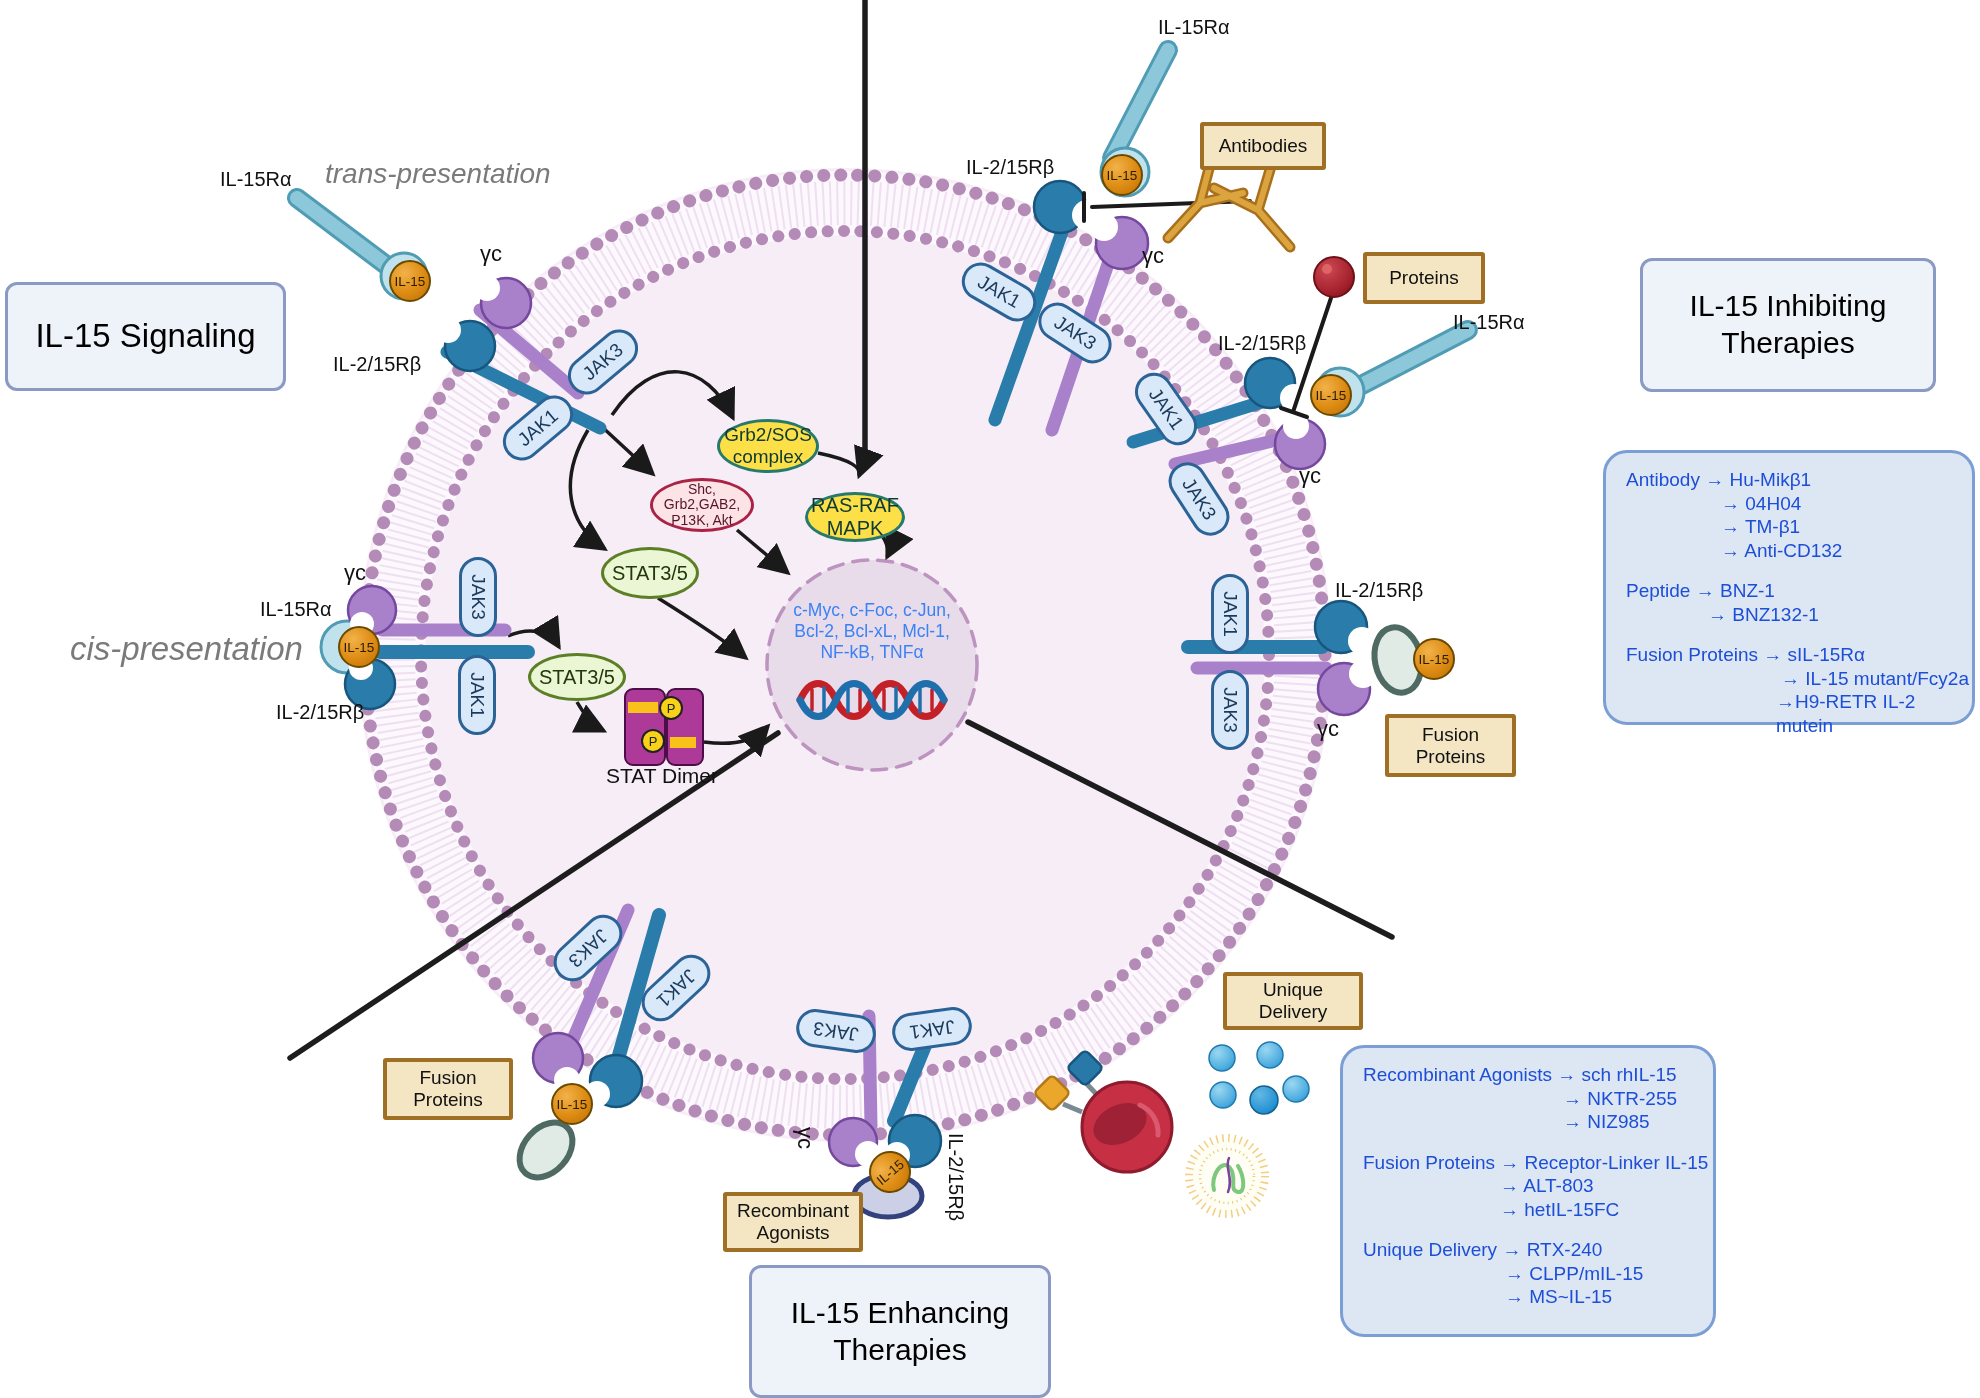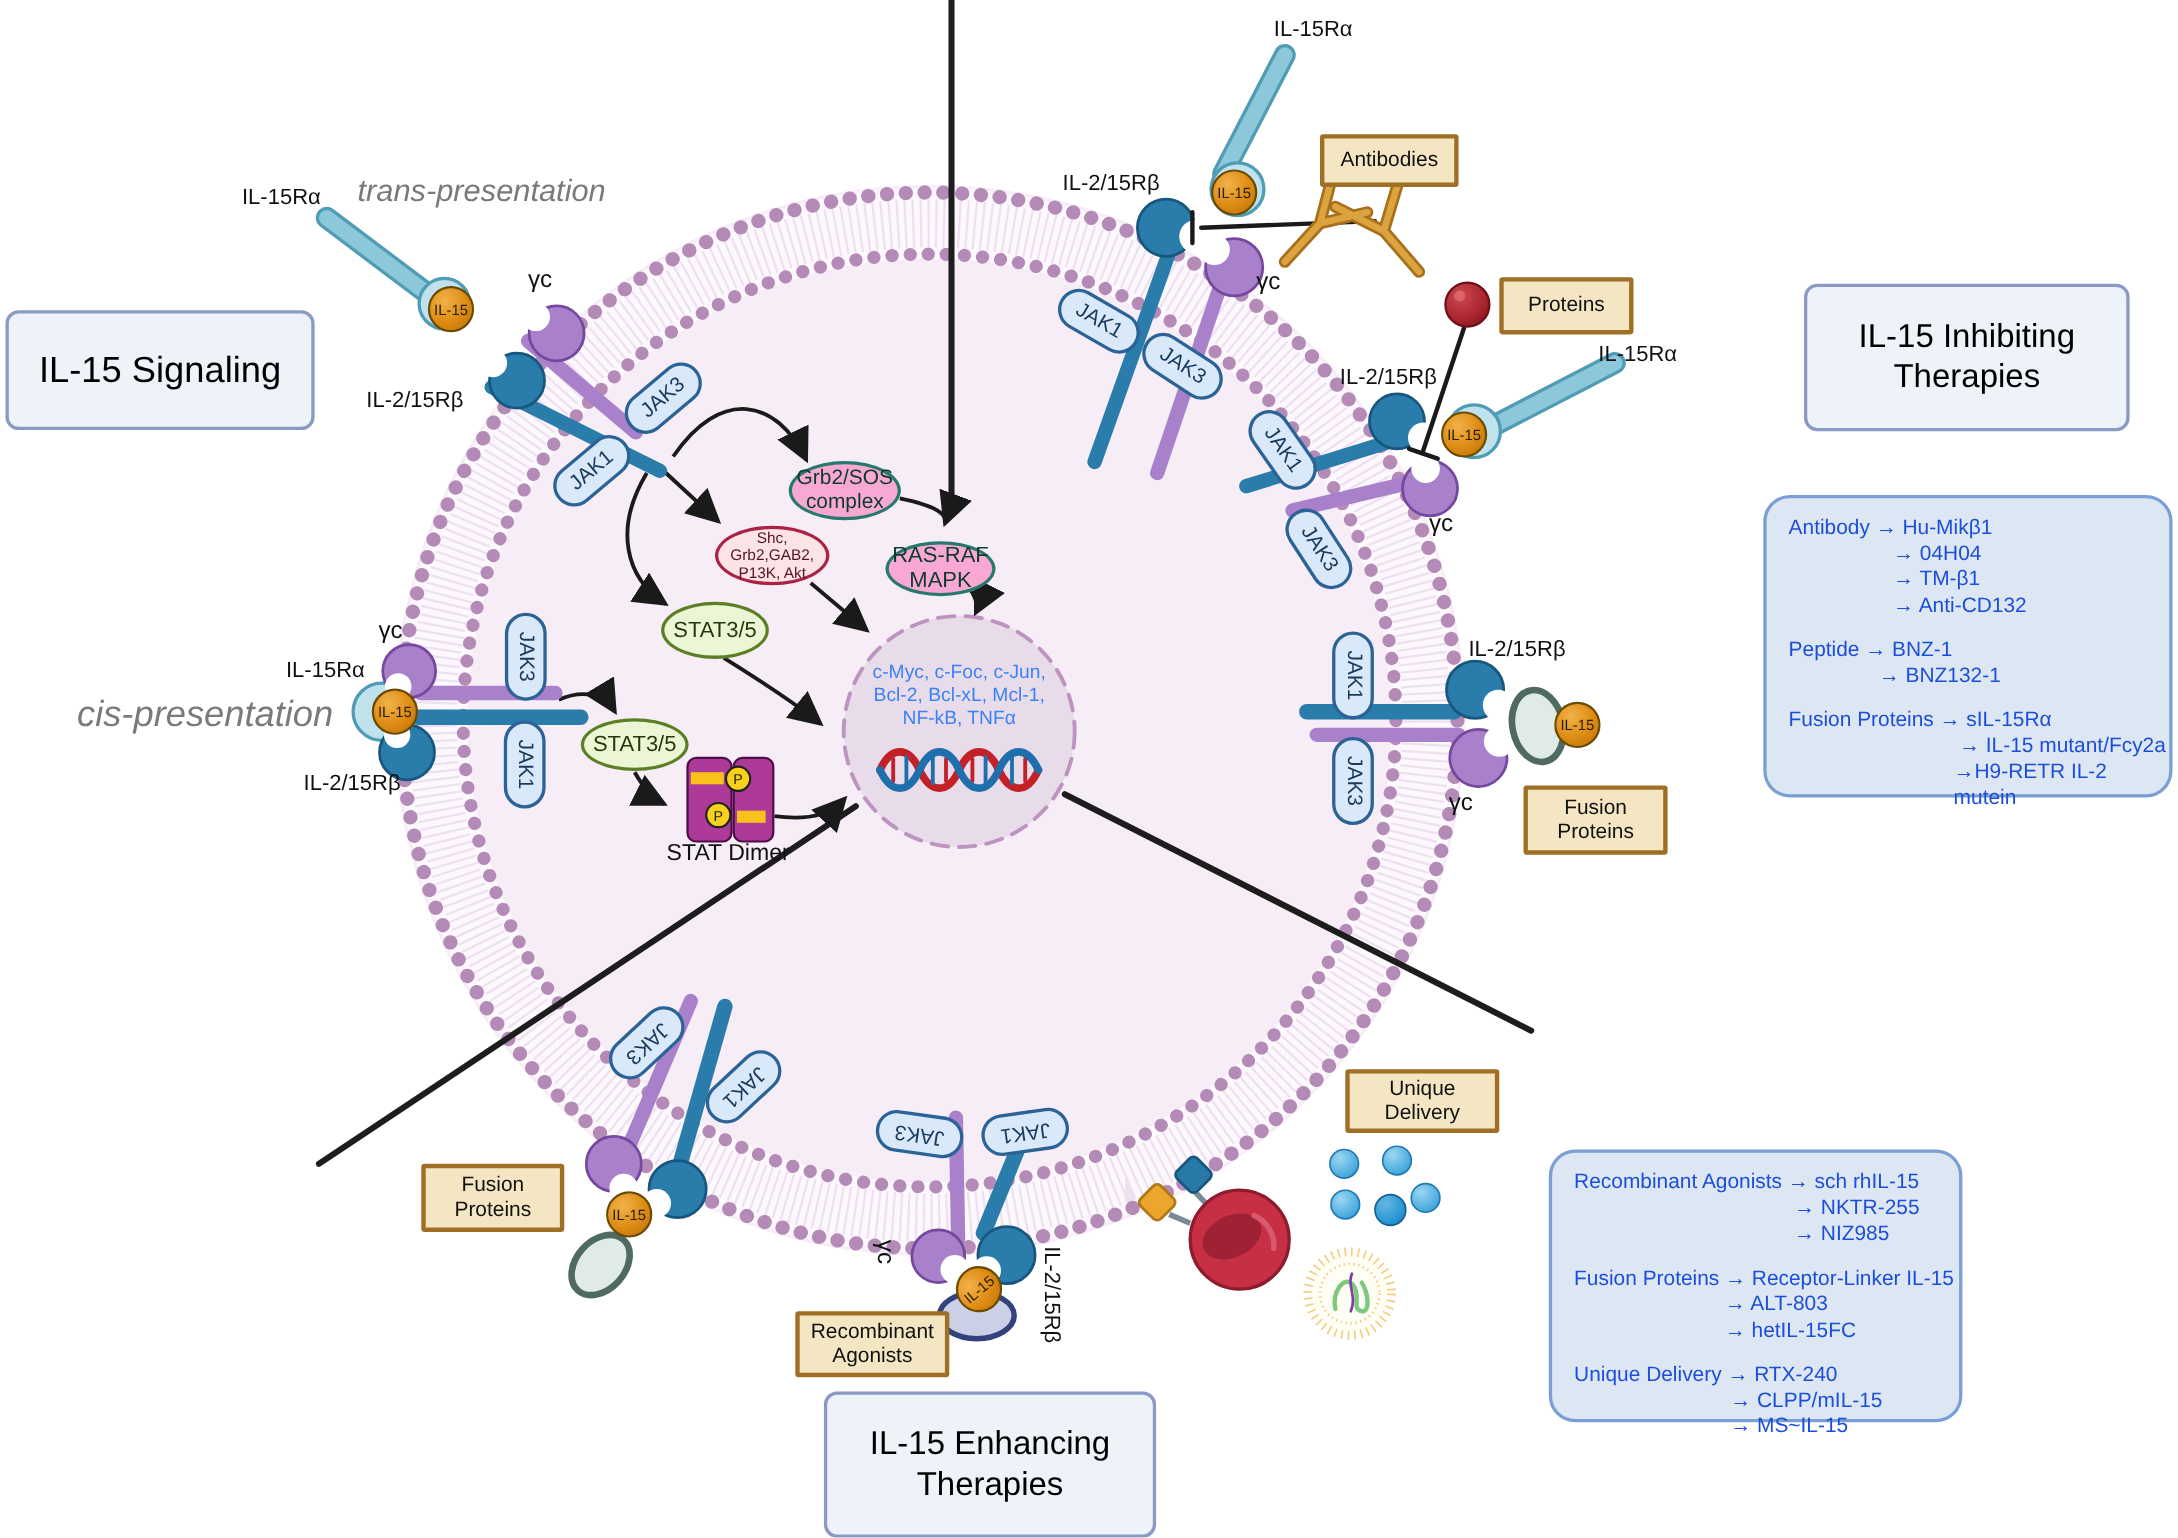--- a/index.html
+++ b/index.html
@@ -20,21 +20,21 @@
   .list-group{margin-bottom:17px;}
   .jak-pill{position:absolute;width:80px;height:38px;background:#d9e9f9;border:3px solid #2b6396;
             border-radius:20px;display:flex;align-items:center;justify-content:center;
             font-size:19px;color:#1a3a5c;box-sizing:border-box;}
   .il15-ball{position:absolute;width:42px;height:42px;border-radius:50%;
              background:radial-gradient(circle at 35% 30%, #f2b24a, #dd8b12 55%, #b96f08);
              border:2.5px solid #6b4a00;display:flex;align-items:center;justify-content:center;
              font-size:13.5px;color:#2a1c00;box-sizing:border-box;}
   .node{position:absolute;border-radius:50%;display:flex;flex-direction:column;align-items:center;
         justify-content:center;text-align:center;box-sizing:border-box;}
-  .node.mint{background:#f9a8d4;border:3.5px solid #27796b;color:#0d3a33;}
+  .node.mint{background:#fde047;border:3.5px solid #27796b;color:#0d3a33;}
   .node.pink{background:#fbe3e6;border:3px solid #aa2245;color:#58132a;}
   .node.green{background:#eaf6d4;border:3.5px solid #5c7f26;color:#24380c;}
   .stat-rect{position:absolute;background:#ad3a99;border:2.5px solid #4d0d46;border-radius:9px;}
   .stat-band{position:absolute;background:#f8c21a;}
   .p-circle{position:absolute;width:24px;height:24px;border-radius:50%;background:#f8d21a;
             border:2px solid #222;display:flex;align-items:center;justify-content:center;
             font-size:13px;color:#222;box-sizing:border-box;}
   .genes{position:absolute;text-align:center;font-size:17.5px;color:#3b82f6;line-height:21px;}
   .rot90{transform:rotate(90deg);}
 </style>
@@ -351,21 +351,21 @@
     <div>Peptide → BNZ-1</div>
     <div style="margin-left:82px;">→ BNZ132-1</div>
   </div>
   <div class="list-group">
     <div>Fusion Proteins → sIL-15Rα</div>
     <div style="margin-left:155px;">→ IL-15 mutant/Fcy2a</div>
     <div style="margin-left:150px;">→H9-RETR IL-2 mutein</div>
   </div>
 </div>
 
-<div class="list-box" style="left:1408px;top:1045px;width:376px;height:248px;">
+<div class="list-box" style="left:1340px;top:1045px;width:376px;height:292px;">
   <div class="list-group">
     <div>Recombinant  Agonists → sch rhIL-15</div>
     <div style="margin-left:200px;">→ NKTR-255</div>
     <div style="margin-left:200px;">→ NIZ985</div>
   </div>
   <div class="list-group">
     <div>Fusion Proteins → Receptor-Linker IL-15</div>
     <div style="margin-left:137px;">→ ALT-803</div>
     <div style="margin-left:137px;">→ hetIL-15FC</div>
   </div>

